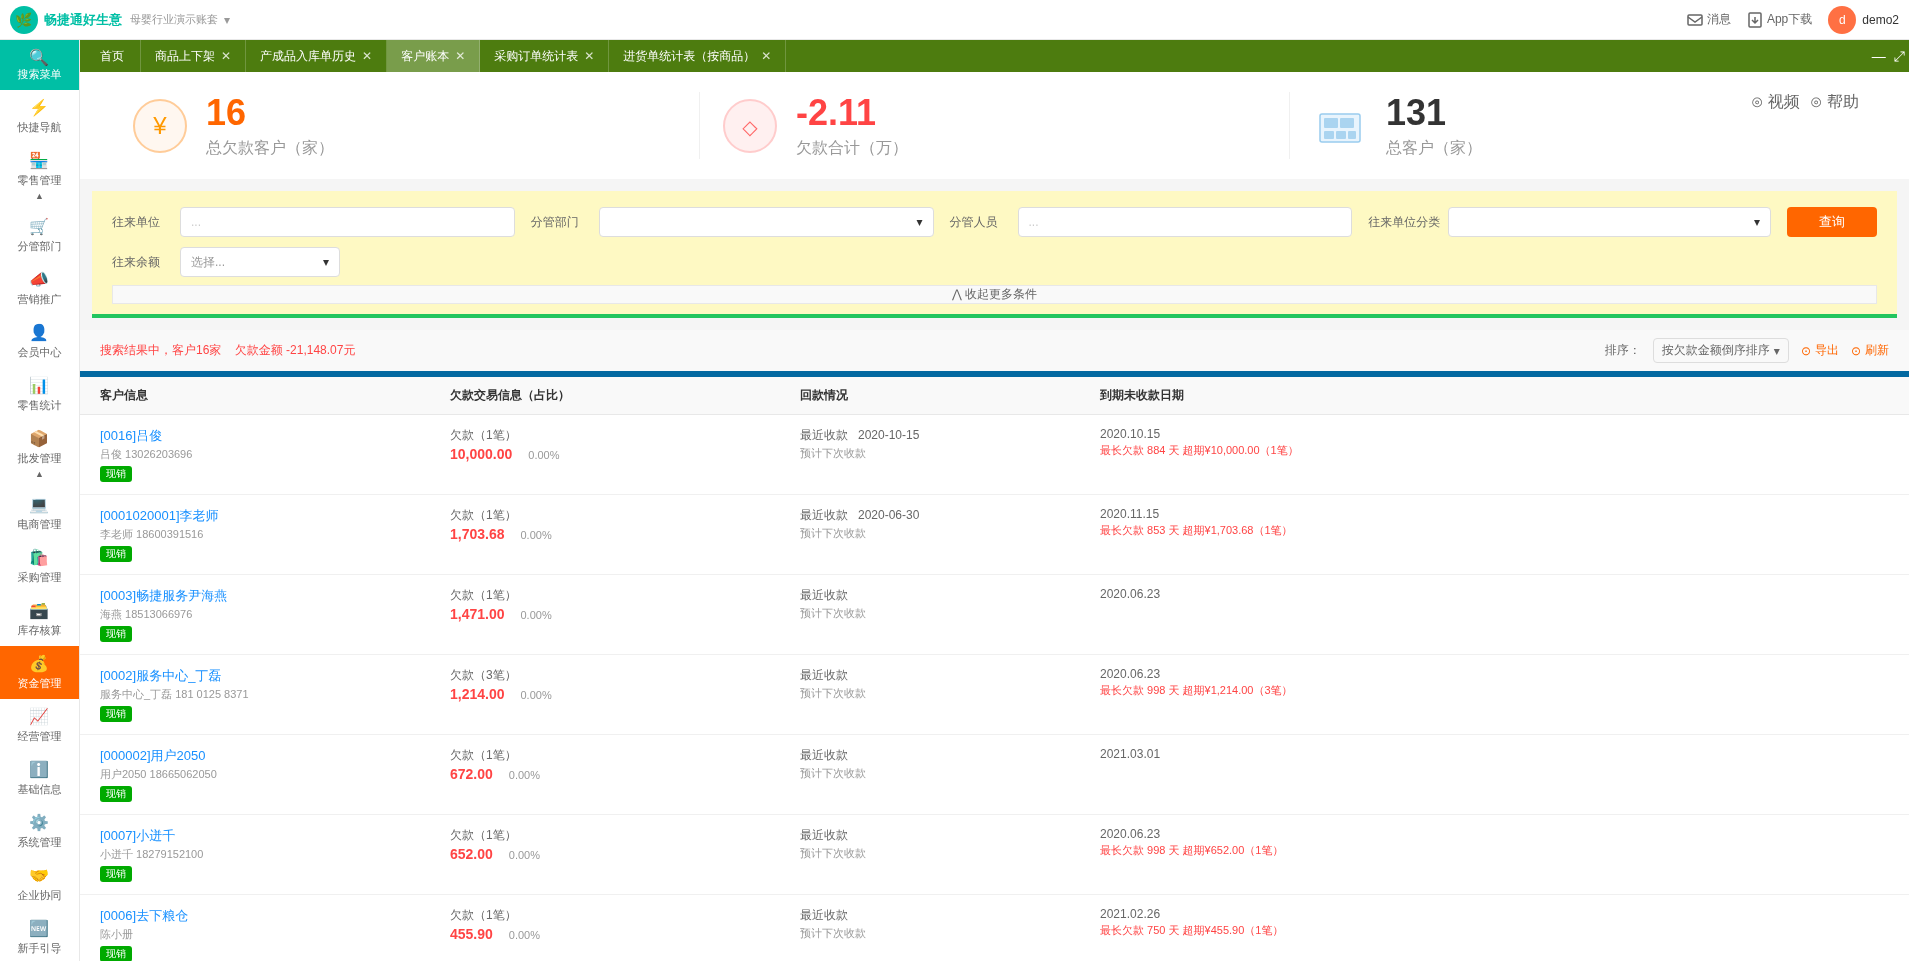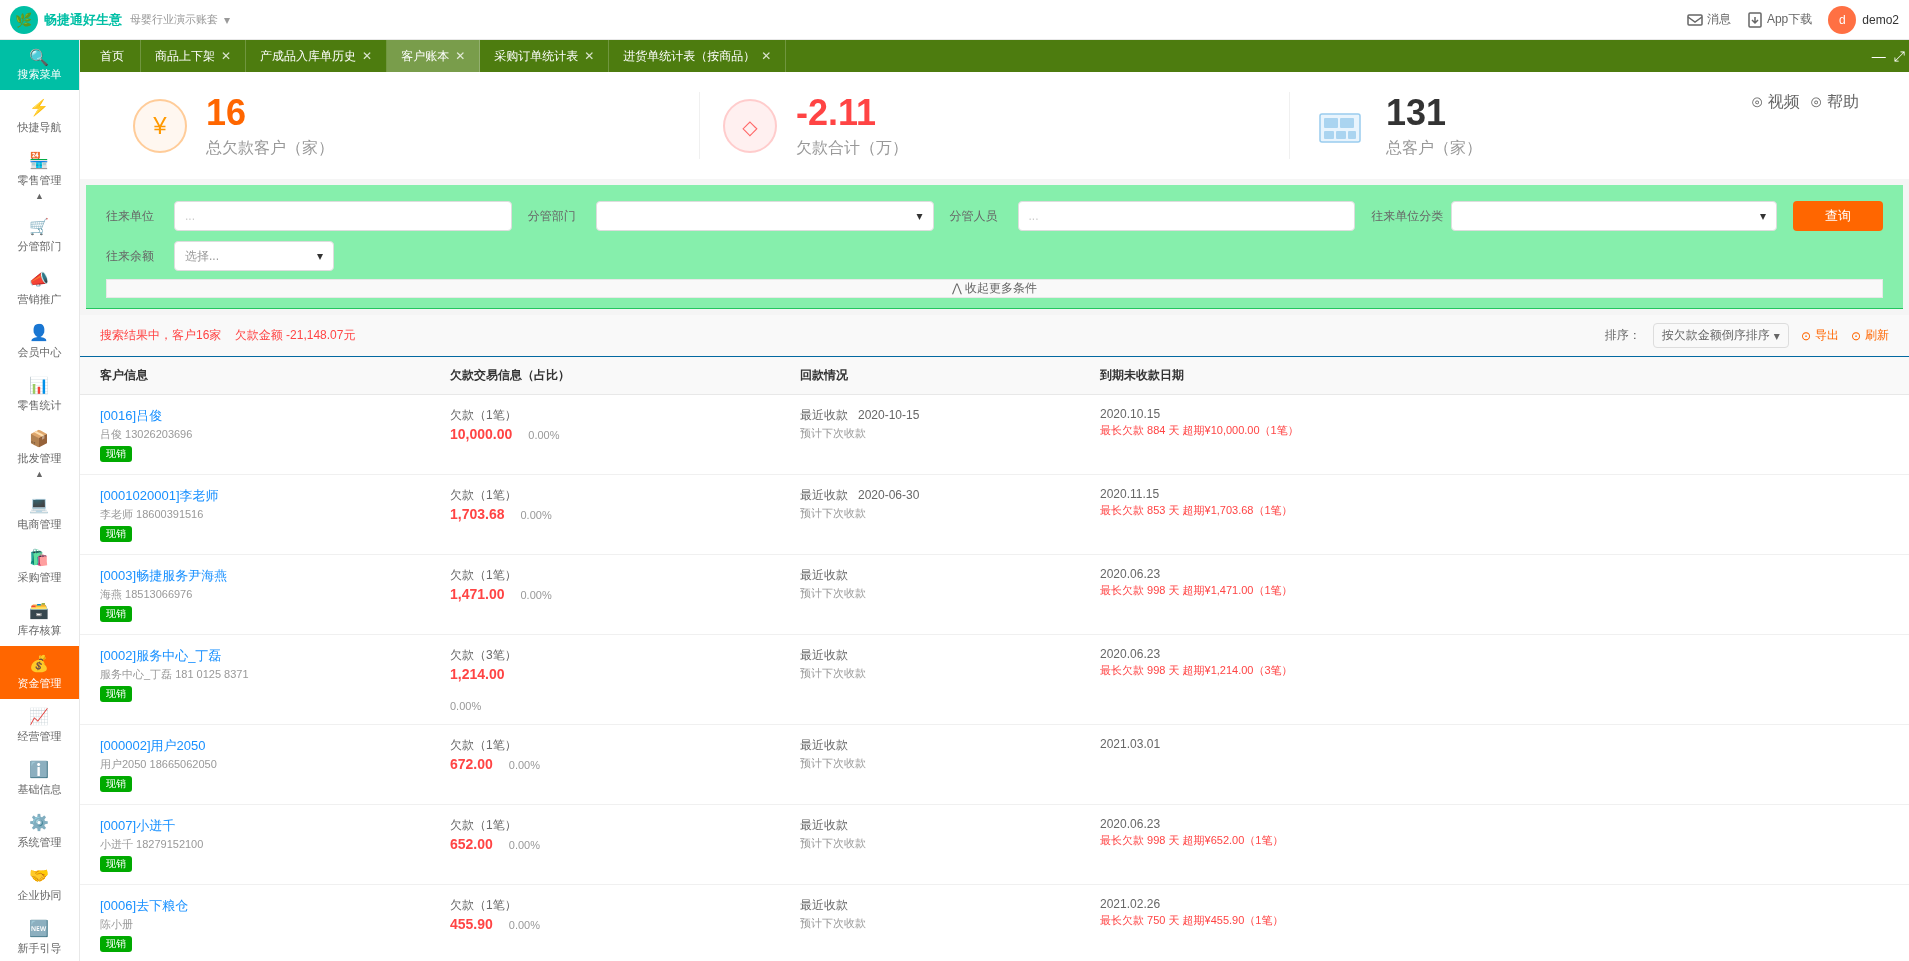--- a/index.html
+++ b/index.html
@@ -47,32 +47,32 @@
     .stat-icon svg { width: 56px; height: 56px; }
     .stat-info { flex: 1; }
     .stat-value { font-size: 36px; font-weight: bold; }
     .stat-value.red { color: #ff4444; }
     .stat-value.orange { color: #ff6600; }
     .stat-value.dark { color: #333; font-weight: 900; }
     .stat-label { color: #999; font-size: 16px; margin-top: 4px; }
     .stat-top-right { display: flex; gap: 10px; align-self: flex-start; margin-left: auto; color: #666; font-size: 16px; cursor: pointer; }
 
     
-    .filter-area { background: #86efac; padding: 16px 20px 10px; margin: 6px; border-bottom: 1px solid #22c55e; }
+    .filter-area { background: #fef9c3; padding: 16px 20px 10px; margin: 12px; border-bottom: 4px solid #22c55e; }
     .filter-row { display: flex; align-items: center; gap: 16px; margin-bottom: 10px; }
     .filter-item { display: flex; align-items: center; gap: 8px; flex: 1; }
     .filter-label { color: #666; font-size: 12px; white-space: nowrap; min-width: 60px; }
     .filter-input { flex: 1; border: 1px solid #ddd; border-radius: 4px; padding: 5px 10px; font-size: 12px; height: 30px; display: flex; align-items: center; justify-content: space-between; cursor: pointer; background: #fff; position: relative; }
     .filter-select { flex: 1; border: 1px solid #ddd; border-radius: 4px; padding: 5px 10px; font-size: 12px; height: 30px; display: flex; align-items: center; justify-content: space-between; cursor: pointer; background: #fff; }
     .filter-btn-query { background: #ff6600; color: #fff; border: none; border-radius: 4px; padding: 6px 32px; font-size: 13px; cursor: pointer; white-space: nowrap; }
     .filter-row2 { display: flex; align-items: center; gap: 16px; }
     .collapse-bar { text-align: center; background: #f9f9f9; border: 1px solid #e8e8e8; cursor: pointer; color: #666; font-size: 12px; margin-top: 8px; }
 
     
-    .results-bar { display: flex; align-items: center; justify-content: space-between; background: #f9f9f9; padding: 8px 20px; border-bottom: 1px solid #0369a1; }
+    .results-bar { display: flex; align-items: center; justify-content: space-between; background: #f9f9f9; padding: 8px 20px; border-bottom: 6px solid #0369a1; }
     .results-info { color: #666; font-size: 12px; }
     .results-info span { color: #ff4444; }
     .results-actions { display: flex; align-items: center; gap: 12px; color: #666; font-size: 12px; }
     .sort-select { border: 1px solid #ddd; border-radius: 4px; padding: 3px 8px; font-size: 12px; cursor: pointer; display: flex; align-items: center; gap: 4px; }
     .action-btn { display: flex; align-items: center; gap: 4px; cursor: pointer; color: #ff6600; }
 
     
     .table-wrapper { background: #fff; margin: 0; }
     .table-header { display: grid; grid-template-columns: 350px 350px 300px 1fr; background: #f9f9f9; border-bottom: 1px solid #e8e8e8; padding: 10px 20px; font-weight: bold; color: #333; font-size: 12px; }
     .table-row { display: grid; grid-template-columns: 350px 350px 300px 1fr; border-bottom: 1px solid #f0f0f0; padding: 12px 20px; align-items: start; }
@@ -416,33 +416,32 @@
                 <div class="debt-amount">1,471.00</div>
                 <div class="debt-ratio">0.00%</div>
               </div>
             </div>
             <div>
               <div class="collection-info">最近收款</div>
               <div class="collection-next">预计下次收款</div>
             </div>
             <div>
               <div class="due-date">2020.06.23</div>
-              <div class="overdue-text">最长欠款 998 天 <a class="overdue-link">超期¥1,471.00（1笔）</a></div>
             </div>
           </div>
 
           <div class="table-row">
             <div>
               <a class="customer-name" href="#">[0002]服务中心_丁磊</a>
               <div class="customer-phone">服务中心_丁磊 181 0125 8371</div>
               <span class="customer-badge">现销</span>
             </div>
             <div>
               <div class="debt-count">欠款（3笔）</div>
-              <div style="display:flex;align-items:baseline;gap:16px;flex-direction:column;">
+              <div style="display:flex;align-items:baseline;gap:16px;">
                 <div class="debt-amount">1,214.00</div>
                 <div class="debt-ratio">0.00%</div>
               </div>
             </div>
             <div>
               <div class="collection-info">最近收款</div>
               <div class="collection-next">预计下次收款</div>
             </div>
             <div>
               <div class="due-date">2020.06.23</div>

